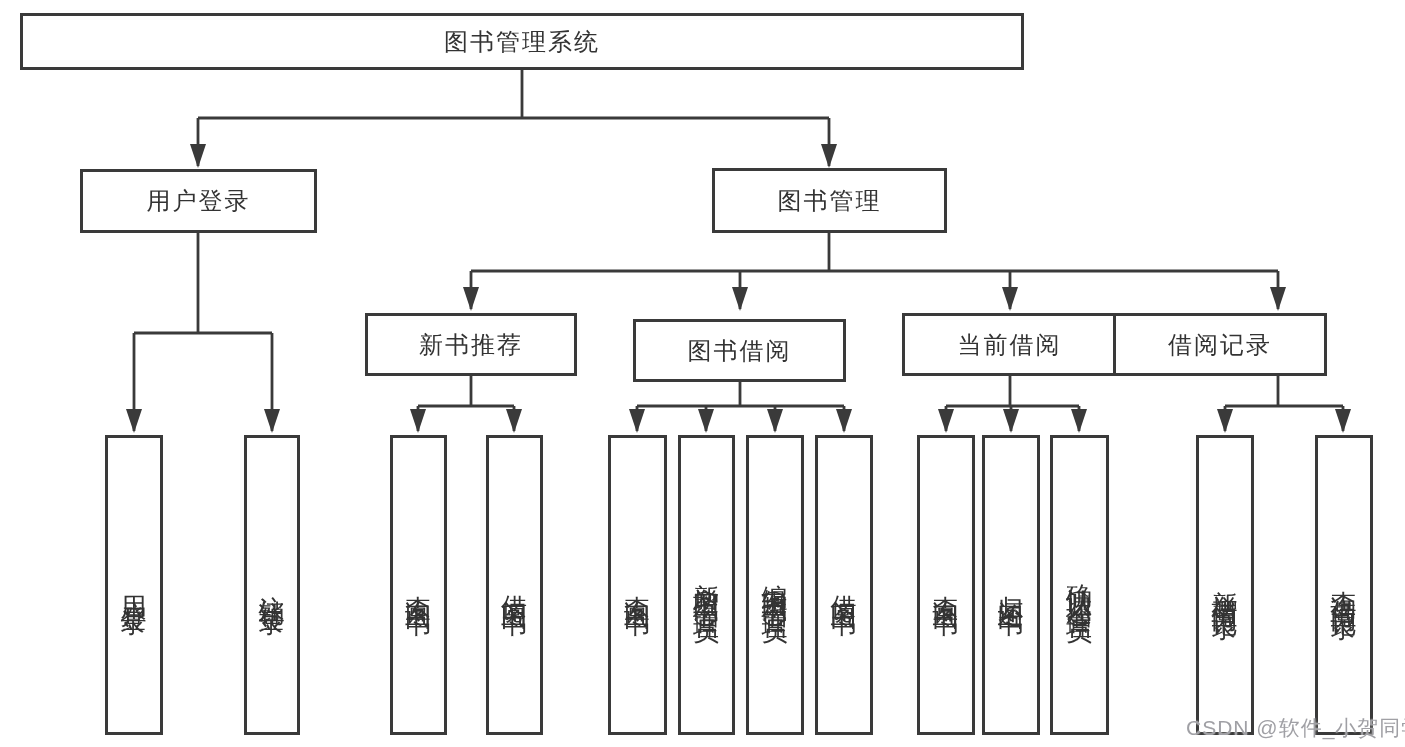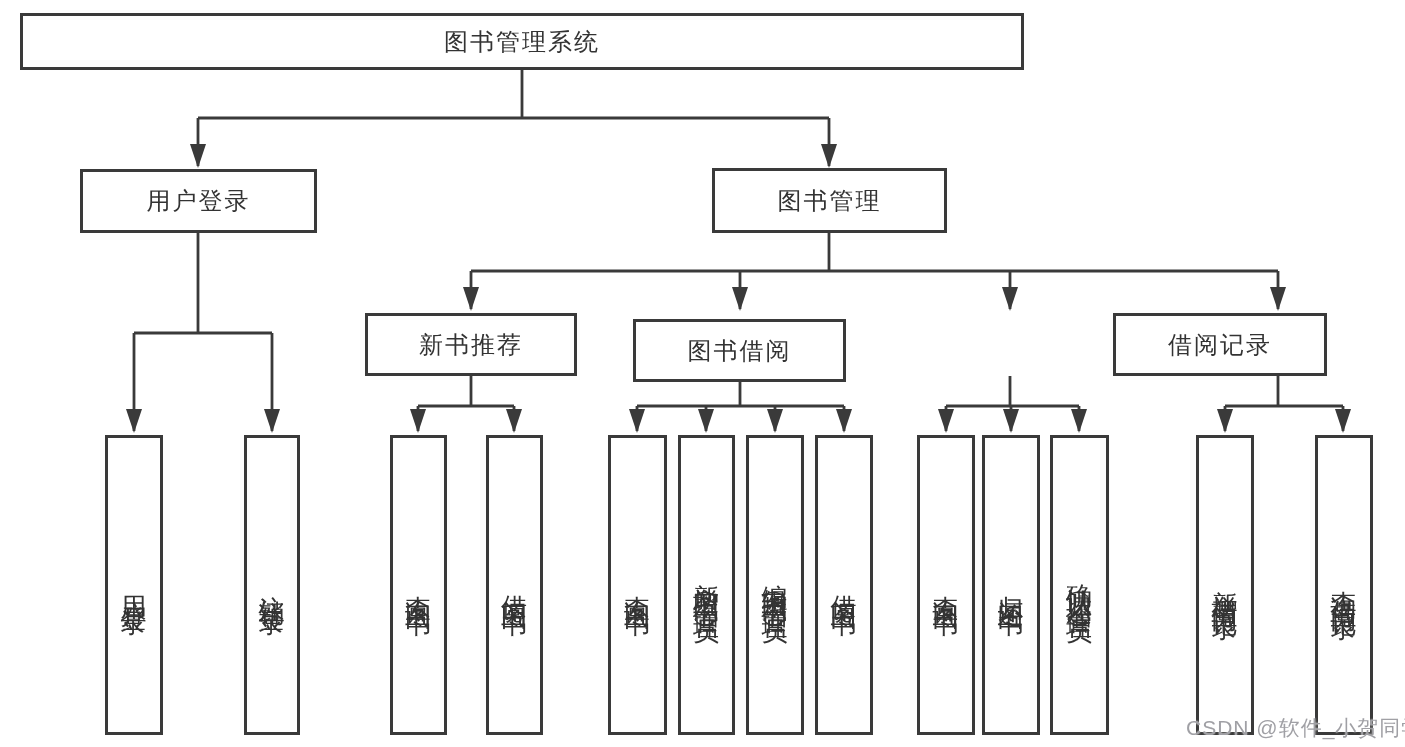--- a/index.html
+++ b/index.html
@@ -120,20 +120,21 @@
     <path d="M1343,406 V431" marker-end="url(#arrow)"></path>
   </svg>
 
   <div class="node hbox" style="left:20px;top:13px;width:1004px;height:57px;">图书管理系统</div>
 
   <div class="node hbox" style="left:80px;top:169px;width:237px;height:64px;">用户登录</div>
   <div class="node hbox" style="left:365px;top:313px;width:212px;height:63px;">新书推荐</div>
 
   <div class="node hbox" style="left:712px;top:168px;width:235px;height:65px;">图书管理</div>
   <div class="node hbox" style="left:633px;top:313px;width:213px;height:63px;margin-top:6px;">图书借阅</div>
+  <div class="node hbox" style="left:902px;top:313px;width:215px;height:63px;">当前借阅</div>
   <div class="node hbox" style="left:1113px;top:313px;width:214px;height:63px;">借阅记录</div>
 
   <div class="node vbox" style="left:105px;top:435px;width:58px;height:300px;">
     <span class="vtext">用户登录</span>
   </div>
   <div class="node vbox" style="left:244px;top:435px;width:56px;height:300px;">
     <span class="vtext">注销登录</span>
   </div>
 
   <div class="node vbox" style="left:390px;top:435px;width:57px;height:300px;">

